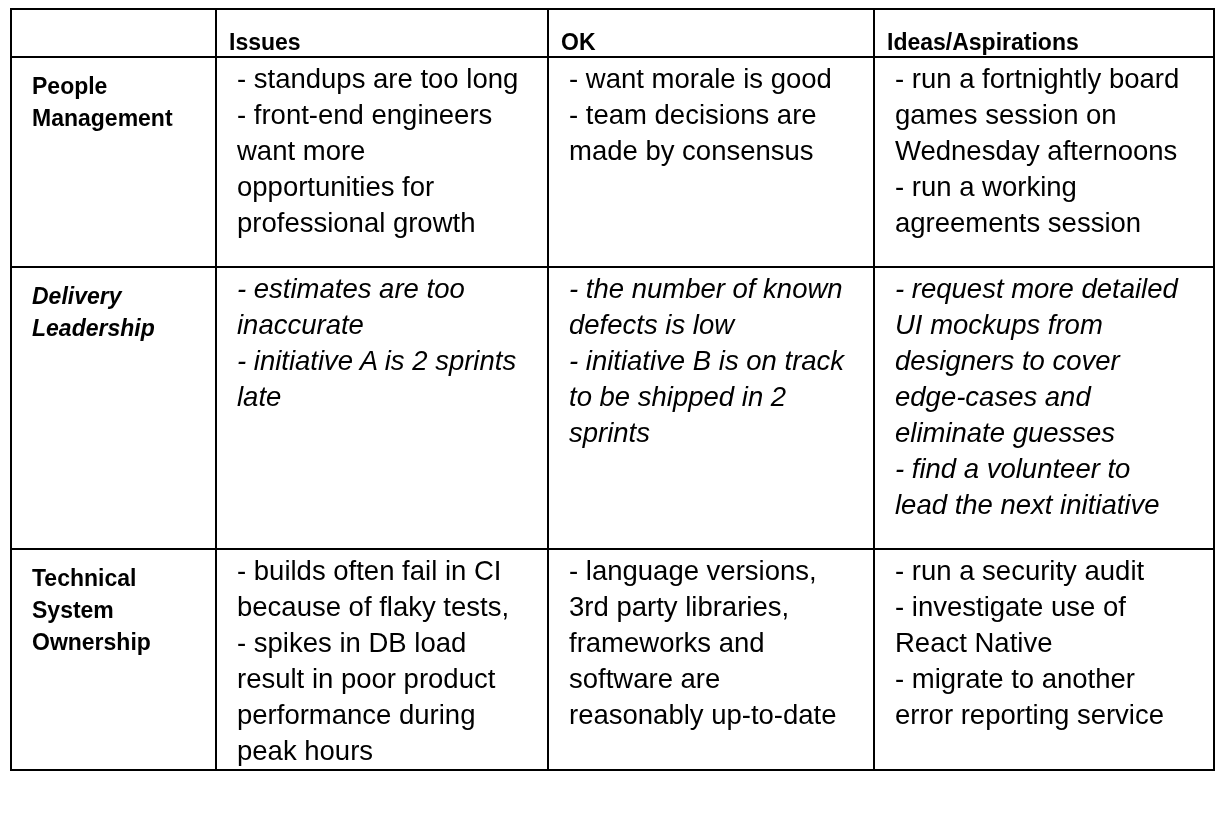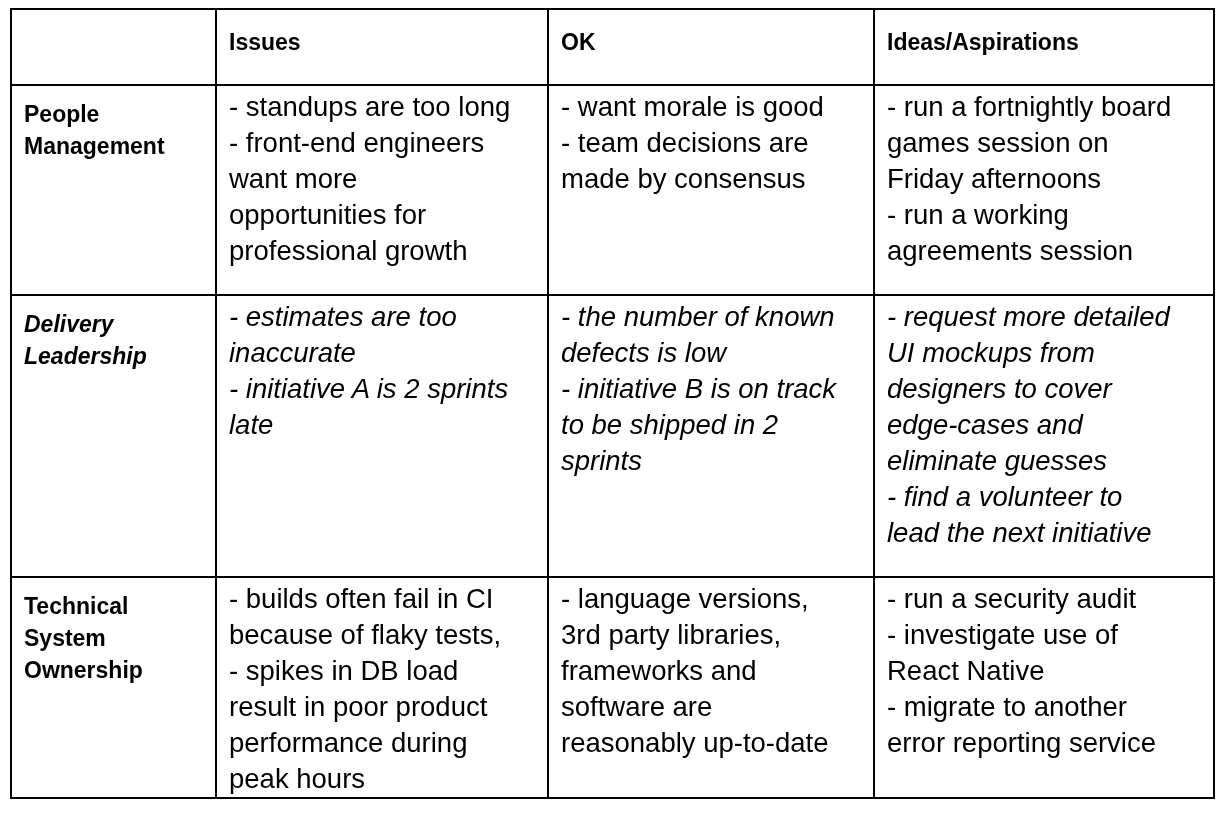--- a/index.html
+++ b/index.html
@@ -13,36 +13,36 @@
     td, th {
       border: 2px solid #000;
       vertical-align: top;
       text-align: left;
       padding: 0 12px;
       box-sizing: border-box;
     }
     th {
       font-weight: bold;
       font-size: 23px;
-      height: 76px;
+      height: 48px;
       padding-top: 18px;
       line-height: 28px;
     }
     td.rowhead {
       font-weight: bold;
       font-size: 23px;
       line-height: 32px;
       padding-top: 12px;
     }
     td.cell {
       font-size: 27.5px;
       line-height: 36px;
       padding-top: 3px;
     }
-    .line { display: block; white-space: nowrap; }
+    .line { display: block; white-space: nowrap; margin-left: 8px; }
     col.c0 { width: 205px; }
     col.c1 { width: 332px; }
     col.c2 { width: 326px; }
     col.c3 { width: 340px; }
     tr.r1 { height: 210px; }
     tr.r2 { height: 282px; font-style: italic; }
     tr.r3 { height: 184px; }
   </style>
 </head>
 <body>
@@ -75,21 +75,21 @@
       <span class="line">professional growth</span>
     </td>
     <td class="cell">
       <span class="line">- want morale is good</span>
       <span class="line">- team decisions are</span>
       <span class="line">made by consensus</span>
     </td>
     <td class="cell">
       <span class="line">- run a fortnightly board</span>
       <span class="line">games session on</span>
-      <span class="line">Friday afternoons</span>
+      <span class="line">Wednesday afternoons</span>
       <span class="line">- run a working</span>
       <span class="line">agreements session</span>
     </td>
   </tr>
 
   <tr class="r2">
     <td class="rowhead">
       <span class="line">Delivery</span>
       <span class="line">Leadership</span>
     </td>

